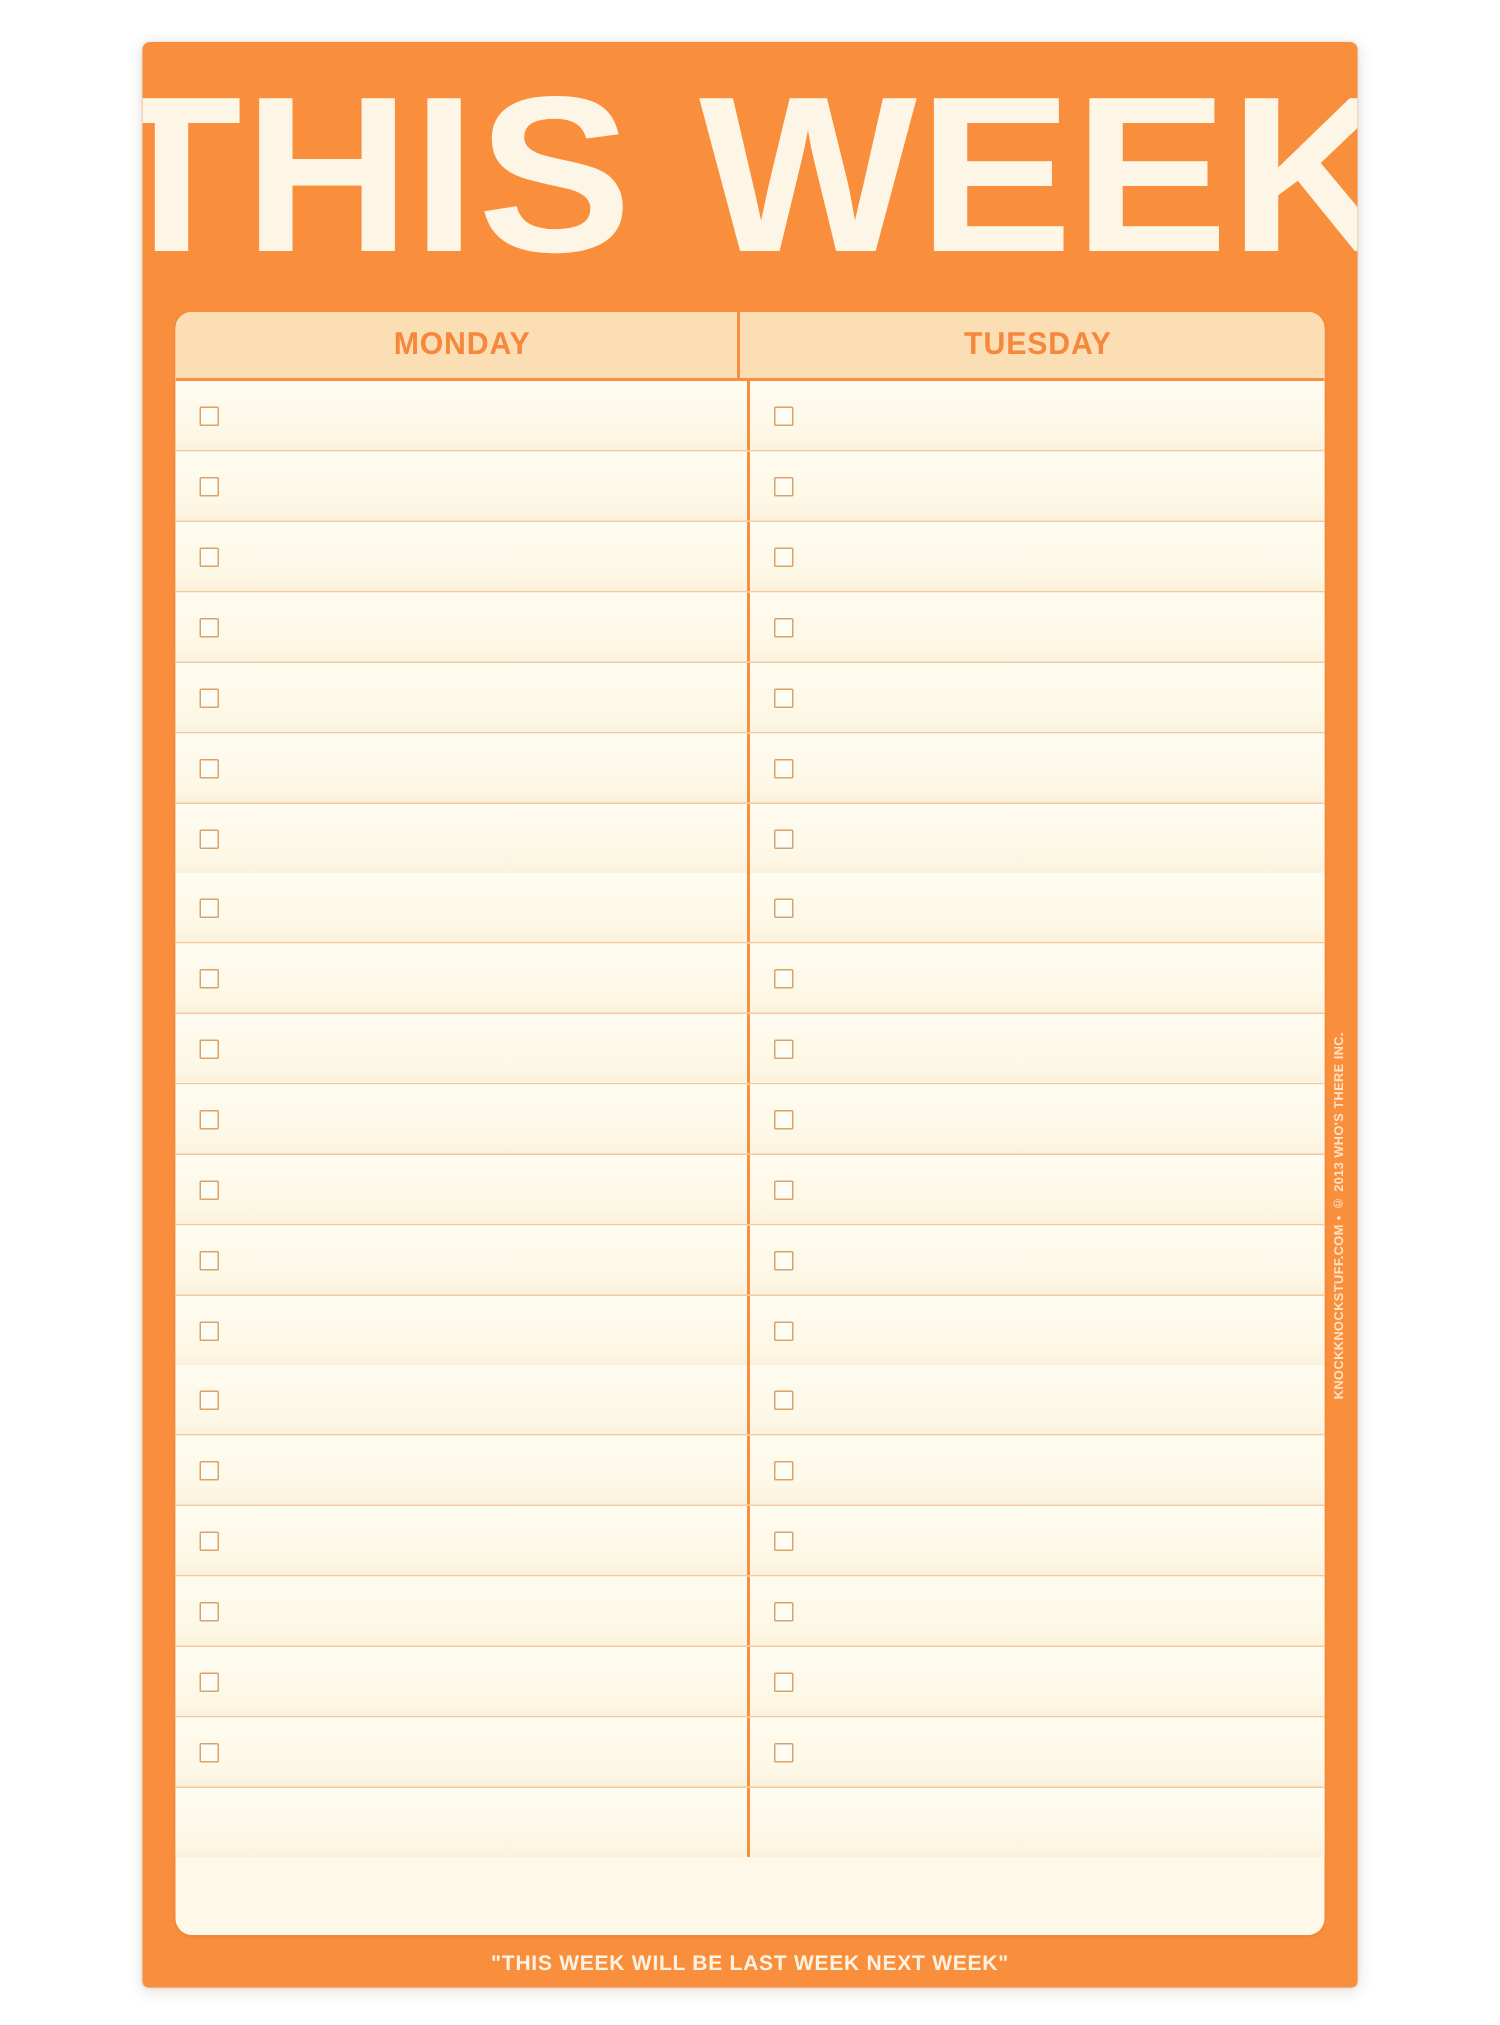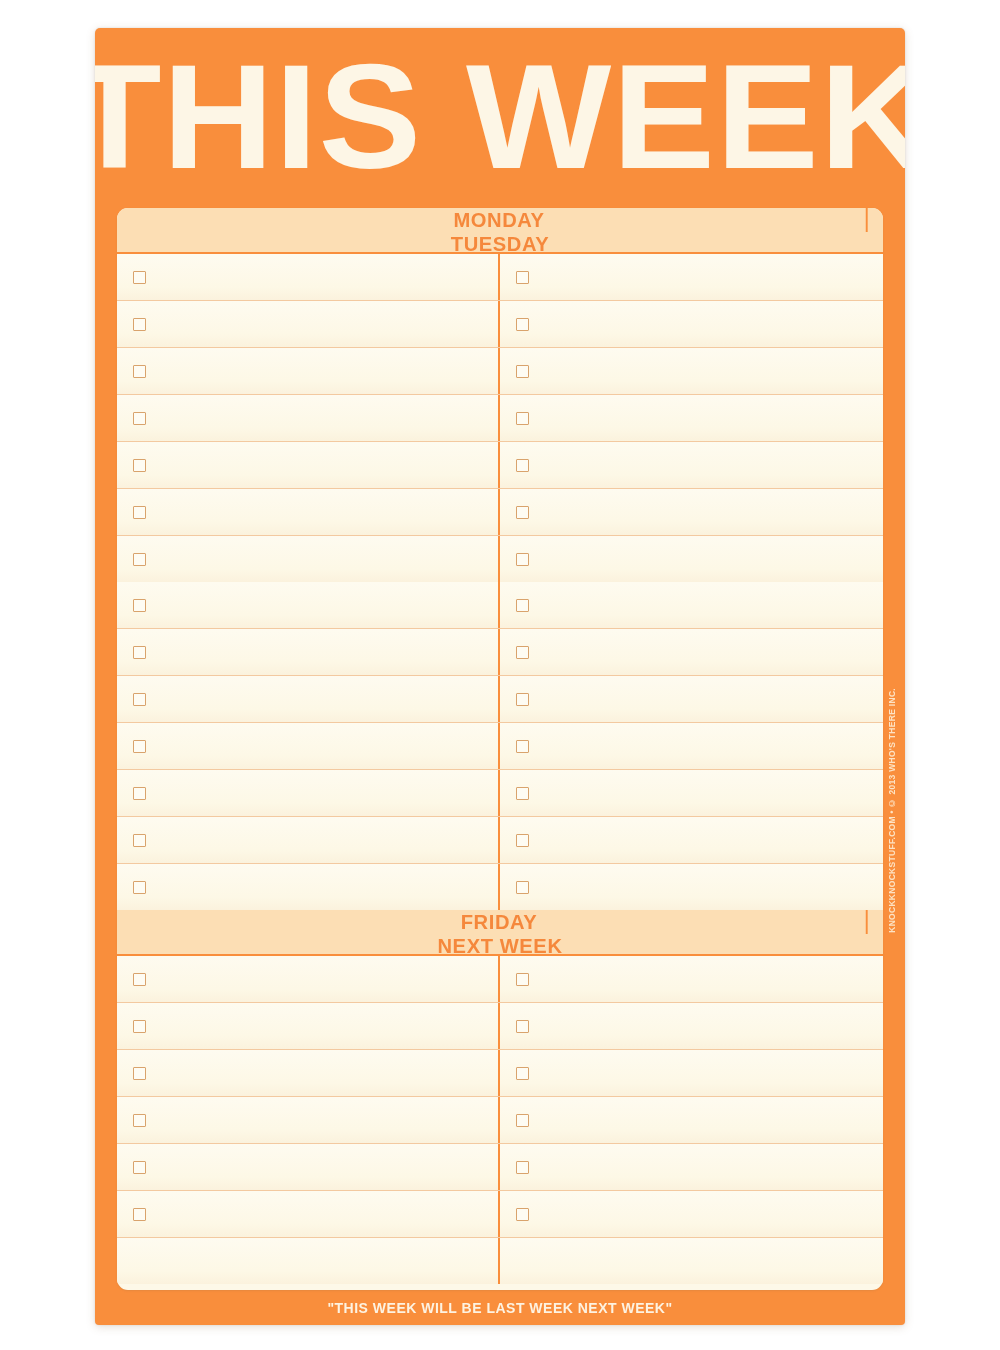--- a/index.html
+++ b/index.html
@@ -74,21 +74,20 @@
   }
 
   .section { width: 100%; }
 
   .section-head {
     display: flex;
     width: 100%;
     height: 44px;
     background: #FCDEB4;
     border-bottom: 2px solid #F98E3C;
-    flex-direction: column;
   }
   .section-head .head-cell {
     flex: 1 1 50%;
     display: flex;
     align-items: center;
     justify-content: center;
     font-family: "Liberation Sans Narrow", "Liberation Sans", sans-serif;
     font-weight: bold;
     font-size: 21px;
     letter-spacing: 0.6px;
@@ -332,24 +331,20 @@
                 <span class="task-text"></span>
               </div>
               <div class="cell right">
                 <span class="checkbox"></span>
                 <span class="task-text"></span>
               </div>
             </div>
           </div>
         </div>
         <div class="section">
-          <div class="section-head">
-            <div class="head-cell left">FRIDAY</div>
-            <div class="head-cell right">NEXT WEEK</div>
-          </div>
           <div class="rows">
             <div class="row">
               <div class="cell left">
                 <span class="checkbox"></span>
                 <span class="task-text"></span>
               </div>
               <div class="cell right">
                 <span class="checkbox"></span>
                 <span class="task-text"></span>
               </div>

